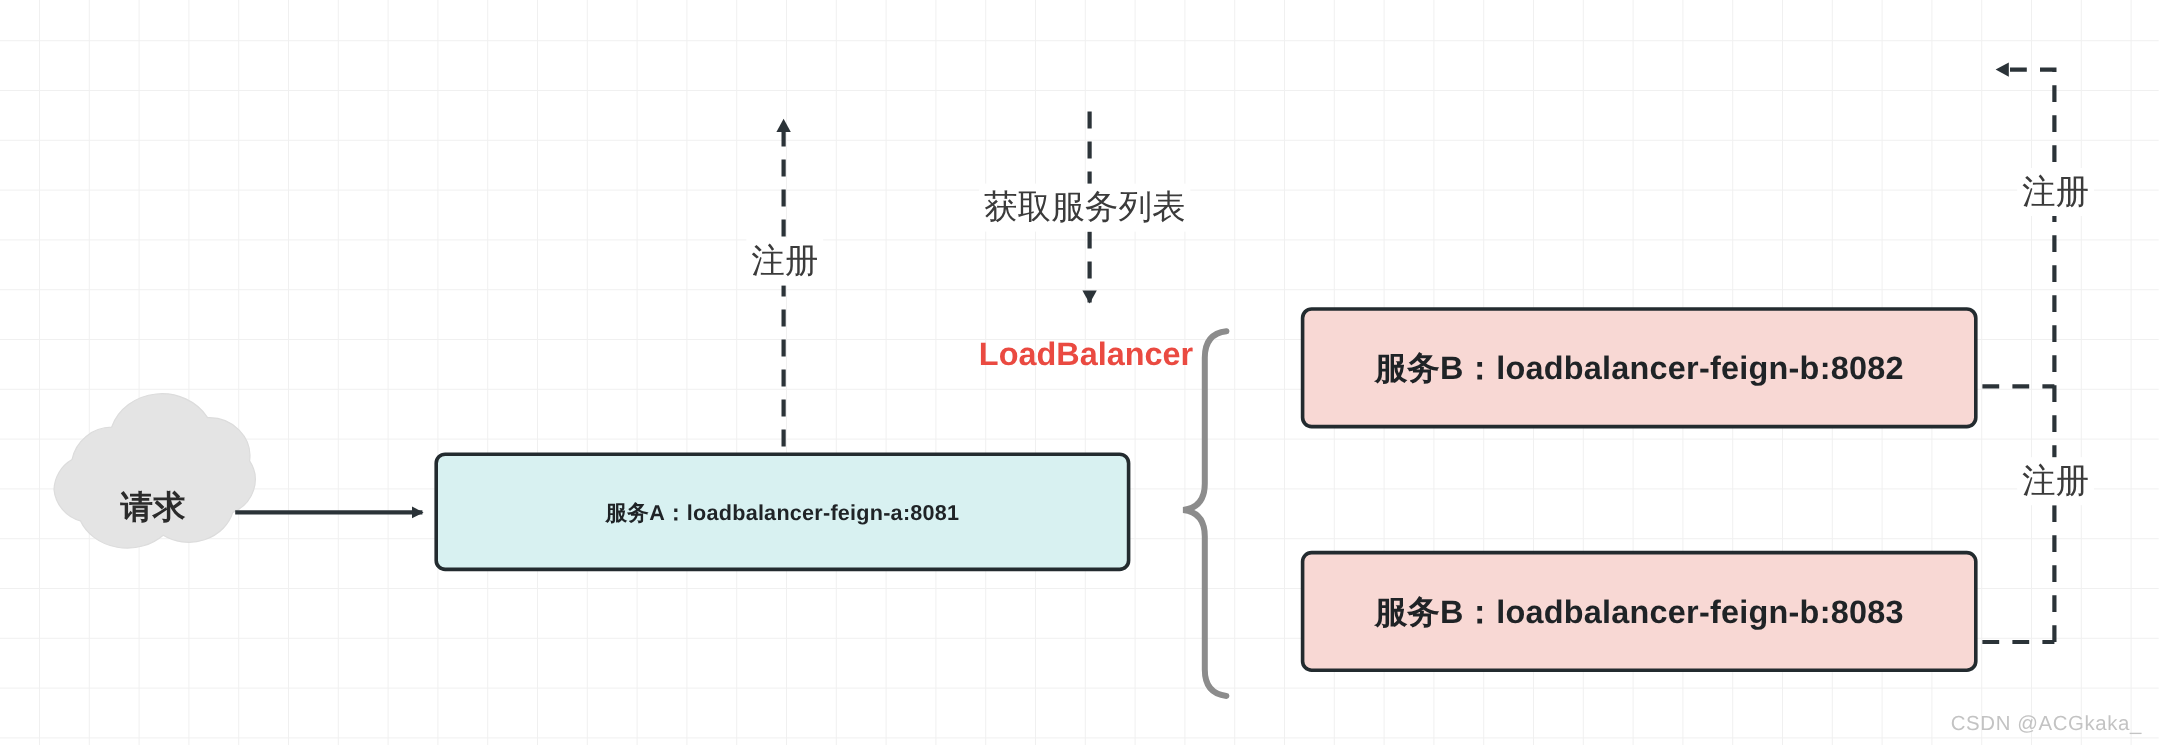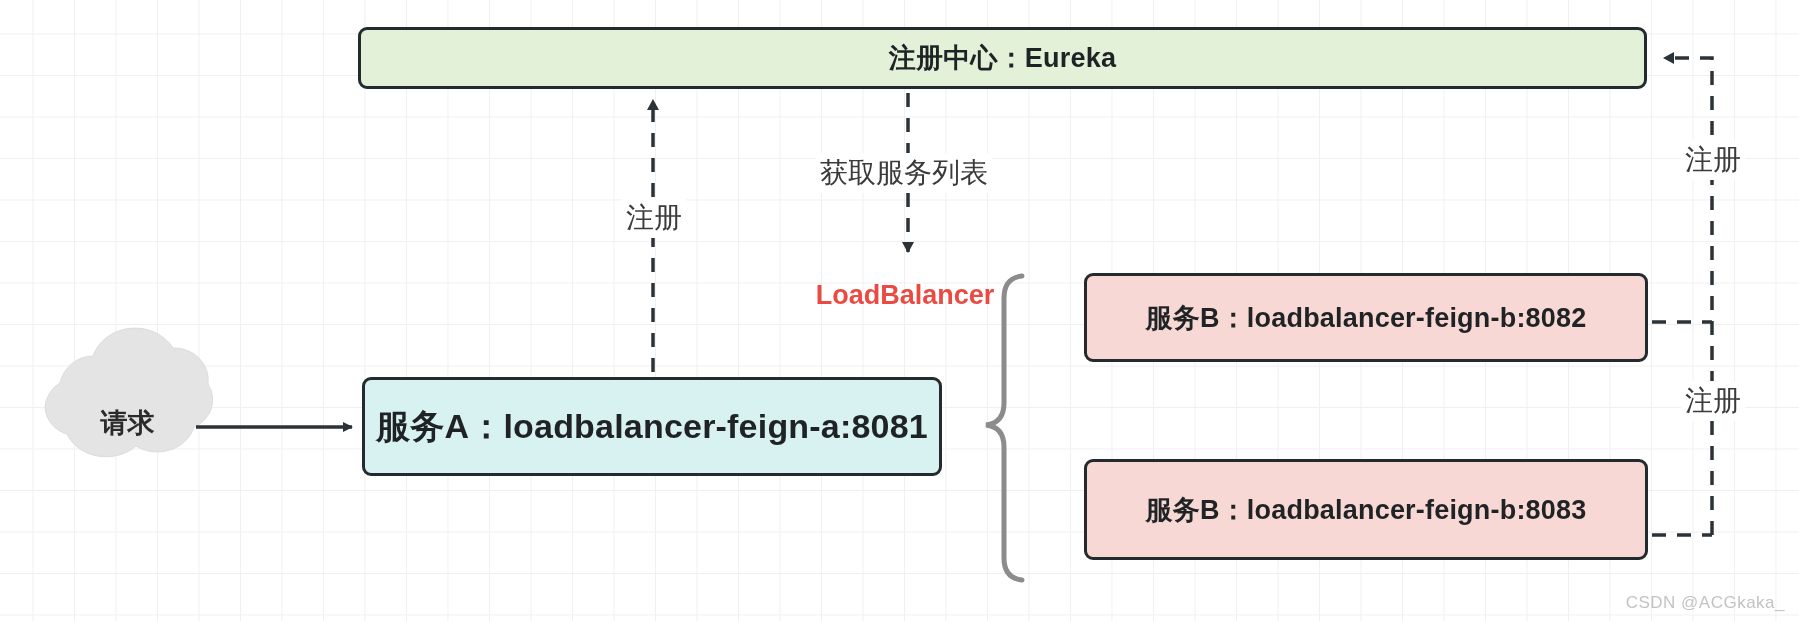--- a/index.html
+++ b/index.html
@@ -50,27 +50,27 @@
     height: 62px;
     background: #e3f1d9;
     font-size: 27px;
   }
   #service-a-node {
     left: 362px;
     top: 377px;
     width: 580px;
     height: 99px;
     background: #d8f1f1;
-    font-size: 34px;
+    font-size: 18px;
   }
   #service-b1-node {
     left: 1084px;
-    top: 273px;
+    top: 256px;
     width: 564px;
-    height: 89px;
+    height: 101px;
     background: #f8d8d4;
     font-size: 27px;
   }
   #service-b2-node {
     left: 1084px;
     top: 459px;
     width: 564px;
     height: 101px;
     background: #f8d8d4;
     font-size: 27px;
@@ -155,23 +155,20 @@
              L 1004 558
              q 0 20 18 22" fill="none" stroke="#8c8c8c" stroke-width="5" stroke-linecap="round"></path>
 
     <path d="M 1652 322 L 1712 322" fill="none" stroke="#2b3338" stroke-width="3.5" stroke-dasharray="14,11"></path>
 
     <path d="M 1652 535 L 1712 535" fill="none" stroke="#2b3338" stroke-width="3.5" stroke-dasharray="14,11"></path>
 
     <path d="M 1712 535 L 1712 58 L 1664 58" fill="none" stroke="#2b3338" stroke-width="3.5" stroke-dasharray="14,11" marker-end="url(#arrow-dashed)"></path>
   </svg>
 
-  <div class="node" id="eureka-node">
-    <span>注册中心：Eureka</span>
-  </div>
 
   <div class="node" id="service-a-node">
     <span>服务A：loadbalancer-feign-a:8081</span>
   </div>
 
   <div class="node" id="service-b1-node">
     <span>服务B：loadbalancer-feign-b:8082</span>
   </div>
 
   <div class="node" id="service-b2-node">

